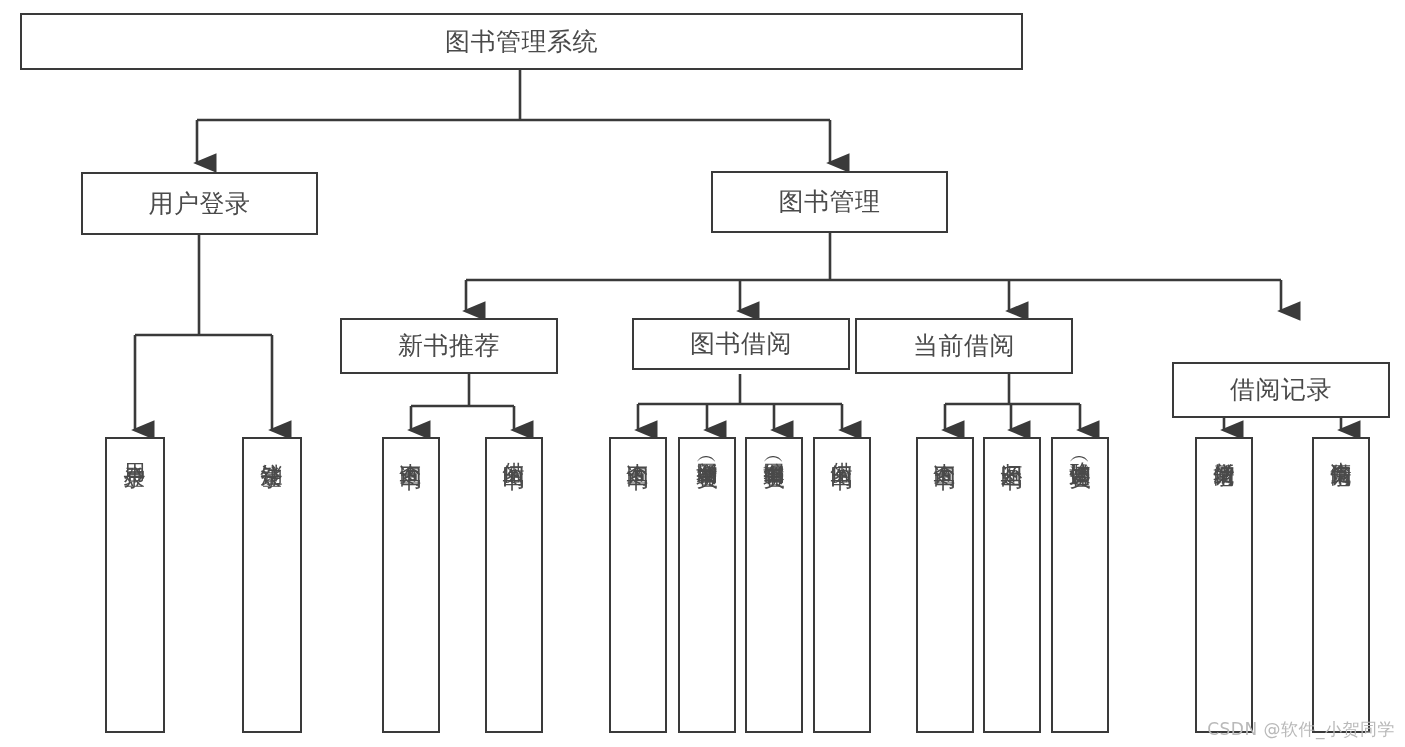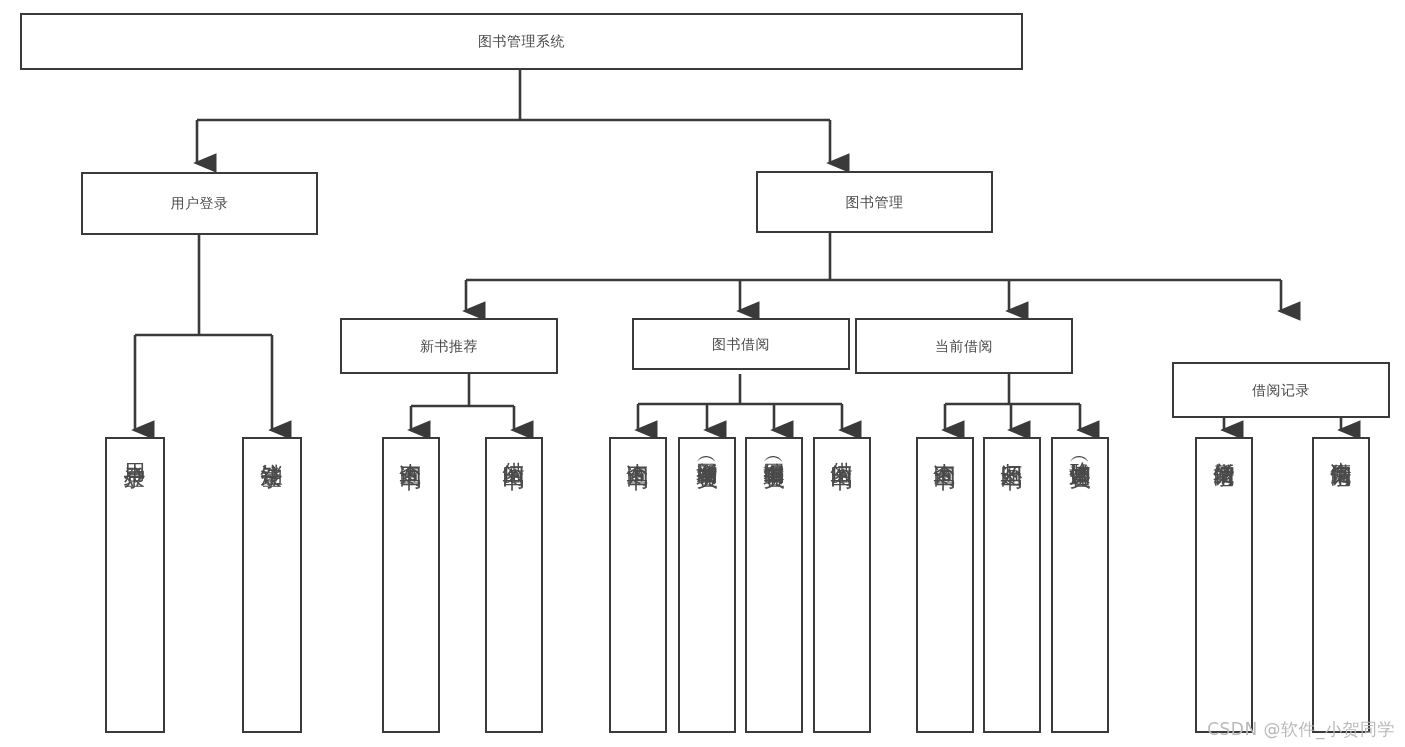--- a/index.html
+++ b/index.html
@@ -35,21 +35,21 @@
     justify-content: center;
     color: #404040;
   }
   .node .label {
     display: block;
     text-align: center;
     line-height: 1.18;
     color: #4a4a4a;
   }
   .node.h .label {
-    font-size: 14px;
+    font-size: 25px;
     letter-spacing: 0.5px;
   }
   .node.v {
     align-items: flex-start;
     justify-content: center;
     padding-top: 6px;
   }
   .node.v .label {
     writing-mode: vertical-rl;
     text-orientation: upright;
@@ -133,21 +133,21 @@
   </svg>
 
   <div class="node h" style="left:20px; top:13px; width:1003px; height:57px;">
     <span class="label">图书管理系统</span>
   </div>
 
   <div class="node h" style="left:81px; top:172px; width:237px; height:63px;">
     <span class="label">用户登录</span>
   </div>
 
-  <div class="node h" style="left:711px; top:171px; width:237px; height:62px;margin-left:45px;">
+  <div class="node h" style="left:711px; top:171px; width:237px; height:62px;">
     <span class="label">图书管理</span>
   </div>
 
   <div class="node h" style="left:340px; top:318px; width:218px; height:56px;">
     <span class="label">新书推荐</span>
   </div>
 
   <div class="node h" style="left:632px; top:318px; width:218px; height:52px;justify-content:center;">
     <span class="label">图书借阅</span>
   </div>

